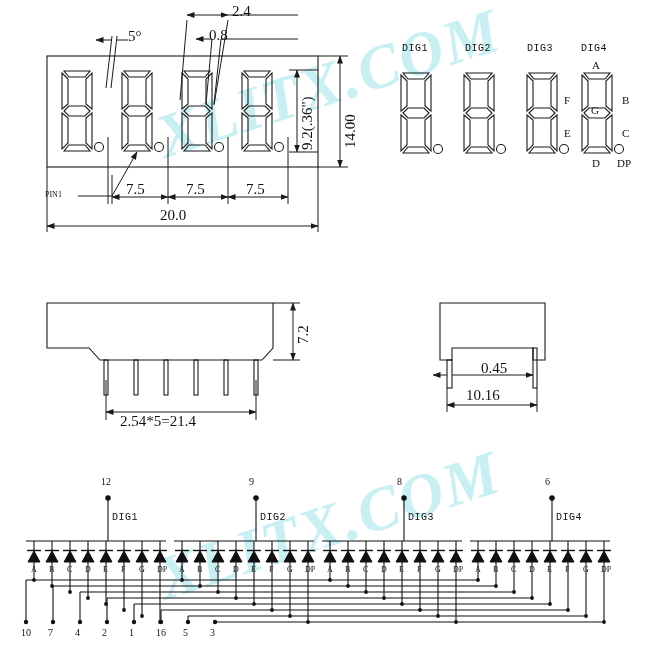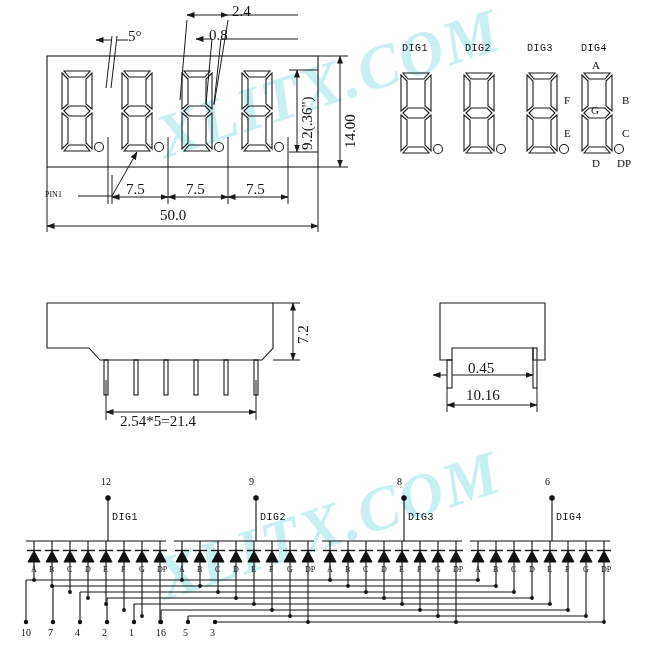--- a/index.html
+++ b/index.html
@@ -322,39 +322,39 @@
 
   <div class="lbl dim" style="left:128px;top:29px;">5°</div>
   <div class="lbl dim" style="left:232px;top:4px;">2.4</div>
   <div class="lbl dim" style="left:209px;top:28px;">0.8</div>
   <div class="lbl dim vert" style="left:300px;top:150px;">9.2(.36")</div>
   <div class="lbl dim vert" style="left:343px;top:148px;">14.00</div>
   <div class="lbl tiny" style="left:45px;top:191px;">PIN1</div>
   <div class="lbl dim" style="left:126px;top:182px;">7.5</div>
   <div class="lbl dim" style="left:186px;top:182px;">7.5</div>
   <div class="lbl dim" style="left:246px;top:182px;">7.5</div>
-  <div class="lbl dim" style="left:160px;top:208px;">50.0</div>
+  <div class="lbl dim" style="left:160px;top:208px;">20.0</div>
 
   <div class="lbl digname" style="left:402px;top:44px;">DIG1</div>
   <div class="lbl digname" style="left:465px;top:44px;">DIG2</div>
   <div class="lbl digname" style="left:527px;top:44px;">DIG3</div>
   <div class="lbl digname" style="left:581px;top:44px;">DIG4</div>
 
   <div class="lbl seg" style="left:592px;top:60px;">A</div>
   <div class="lbl seg" style="left:622px;top:95px;">B</div>
   <div class="lbl seg" style="left:622px;top:128px;">C</div>
   <div class="lbl seg" style="left:592px;top:158px;">D</div>
   <div class="lbl seg" style="left:564px;top:128px;">E</div>
   <div class="lbl seg" style="left:564px;top:95px;">F</div>
   <div class="lbl seg" style="left:591px;top:105px;">G</div>
   <div class="lbl seg" style="left:617px;top:158px;">DP</div>
 
   <div class="lbl dim vert" style="left:296px;top:344px;">7.2</div>
   <div class="lbl dim" style="left:120px;top:414px;">2.54*5=21.4</div>
-  <div class="lbl dim" style="left:468px;top:361px;">0.45</div>
+  <div class="lbl dim" style="left:481px;top:361px;">0.45</div>
   <div class="lbl dim" style="left:466px;top:388px;">10.16</div>
 
   <div class="lbl pinno" style="left:101px;top:477px;">12</div>
   <div class="lbl pinno" style="left:249px;top:477px;">9</div>
   <div class="lbl pinno" style="left:397px;top:477px;">8</div>
   <div class="lbl pinno" style="left:545px;top:477px;">6</div>
 
   <div class="lbl digname" style="left:112px;top:513px;">DIG1</div>
   <div class="lbl digname" style="left:260px;top:513px;">DIG2</div>
   <div class="lbl digname" style="left:408px;top:513px;">DIG3</div>

